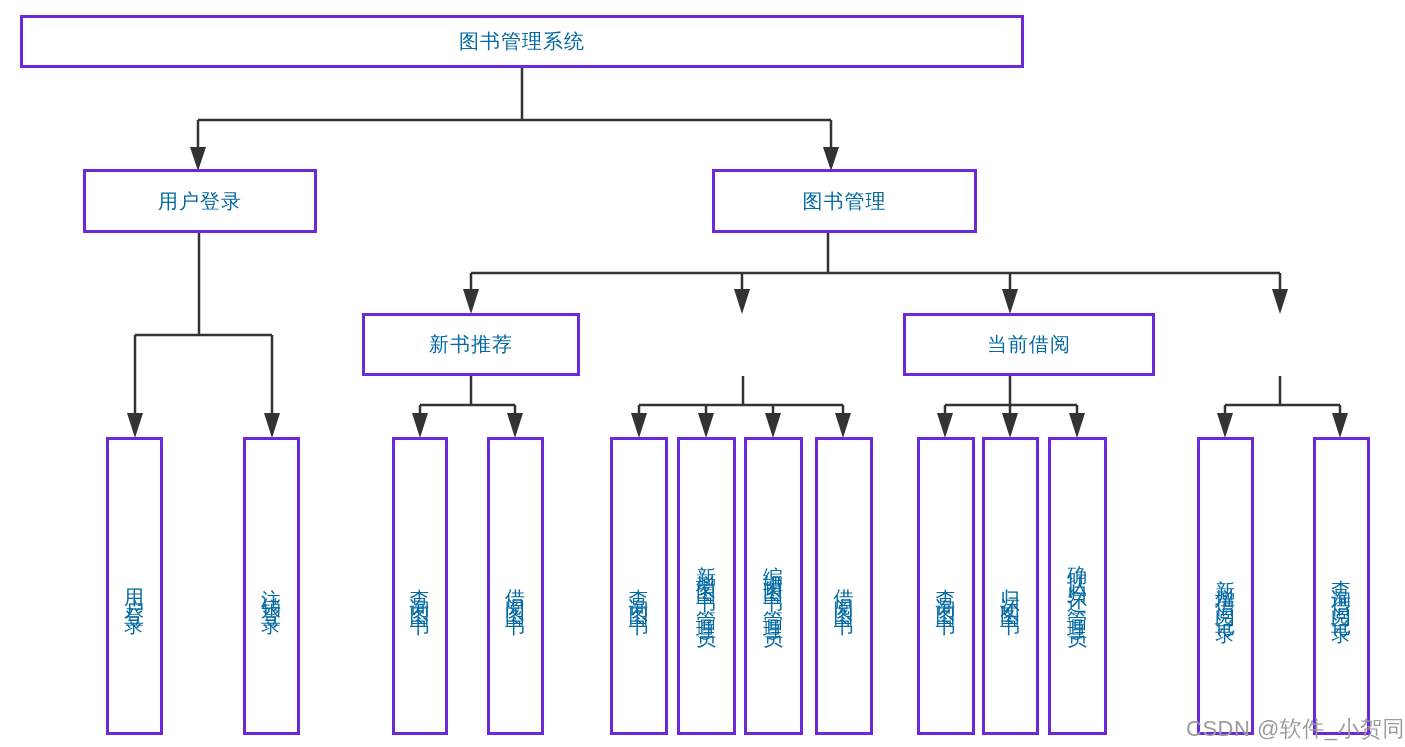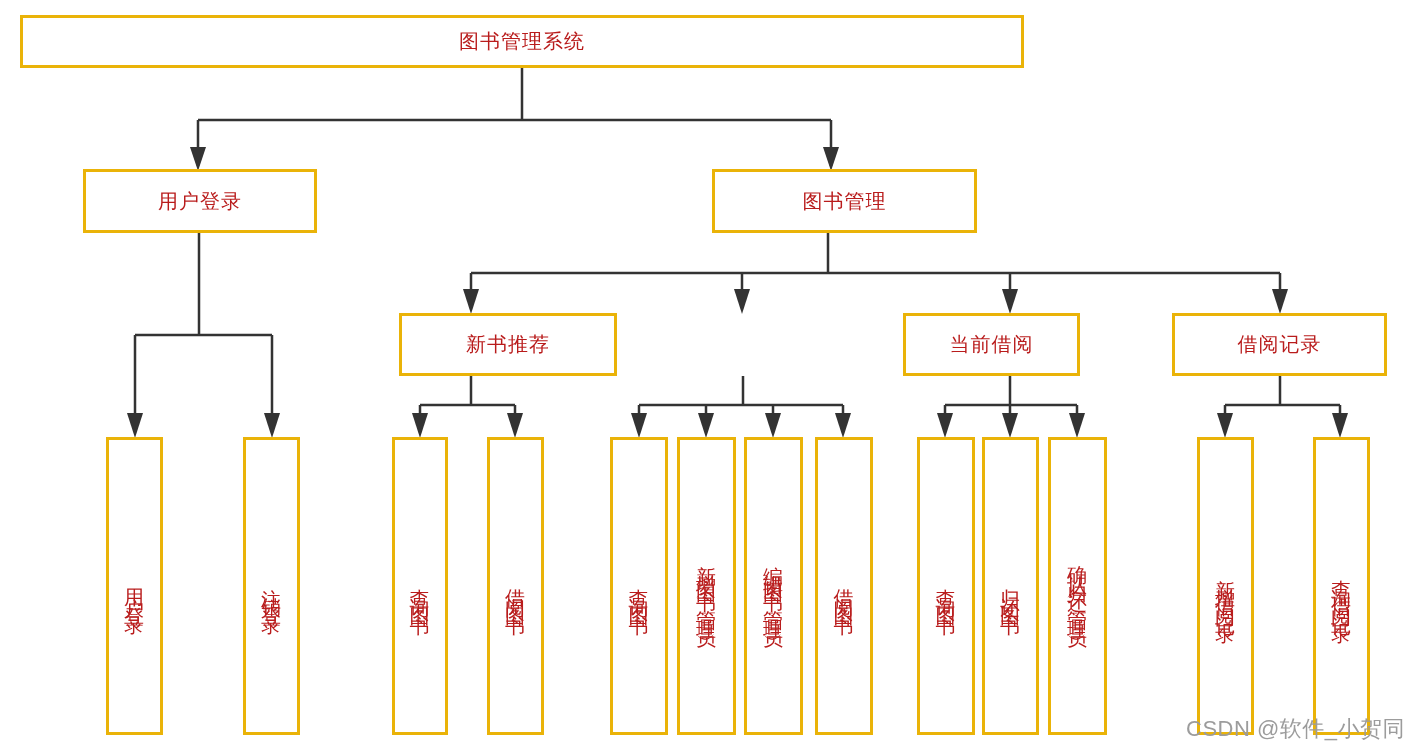--- a/index.html
+++ b/index.html
@@ -10,45 +10,45 @@
     font-family:"Liberation Sans","DejaVu Sans",sans-serif;
     overflow:hidden;
   }
   .connectors {
     position:absolute; left:0; top:0; width:1405px; height:747px;
     pointer-events:none;
   }
   .box {
     position:absolute;
     box-sizing:border-box;
-    border:3px solid #eab308;
+    border:3px solid #6d28d9;
     background:#ffffff;
     display:flex; align-items:center; justify-content:center;
-    color:#b91c1c;
+    color:#0369a1;
     font-size:20px;
     letter-spacing:1px;
     z-index:2;
   }
   .leaf {
     writing-mode:vertical-rl;
     text-orientation:mixed;
     letter-spacing:9px;
     font-size:20px;
     line-height:1;
     padding-top:9px; 
   }
   
   .n-root  { left:20px;  top:15px;  width:1004px; height:53px; }
   
   .n-login { left:83px;  top:169px; width:234px; height:64px; }
   .n-mgmt  { left:712px; top:169px; width:265px; height:64px; }
   
-  .n-s0 { left:362px;  top:313px; width:218px; height:63px;margin-left:37px; }
+  .n-s0 { left:362px;  top:313px; width:218px; height:63px; }
   .n-s1 { left:634px;  top:313px; width:218px; height:63px; }
-  .n-s2 { left:903px;  top:313px; width:177px; height:63px; }
+  .n-s2 { left:903px;  top:313px; width:252px; height:63px; }
   .n-s3 { left:1172px; top:313px; width:215px; height:63px; }
   
   .lf { top:437px; height:298px; }
   .l-a0 { left:106px;  width:57px; }
   .l-a1 { left:243px;  width:57px; }
   .l-b0 { left:392px;  width:56px; }
   .l-b1 { left:487px;  width:57px; }
   .l-c0 { left:610px;  width:58px; }
   .l-c1 { left:677px;  width:59px; }
   .l-c2 { left:744px;  width:59px; }
@@ -120,21 +120,20 @@
     </g>
   </svg>
 
   <div class="box n-root">图书管理系统</div>
 
   <div class="box n-login">用户登录</div>
   <div class="box n-mgmt">图书管理</div>
 
   <div class="box n-s0">新书推荐</div>
   <div class="box n-s2">当前借阅</div>
-  <div class="box n-s3">借阅记录</div>
 
   <div class="box lf leaf l-a0">用户登录</div>
   <div class="box lf leaf l-a1">注销登录</div>
 
   <div class="box lf leaf l-b0">查询图书</div>
   <div class="box lf leaf l-b1">借阅图书</div>
 
   <div class="box lf leaf l-c0">查询图书</div>
   <div class="box lf leaf l-c1">新增图书（管理员）</div>
   <div class="box lf leaf l-c2">编辑图书（管理员）</div>

